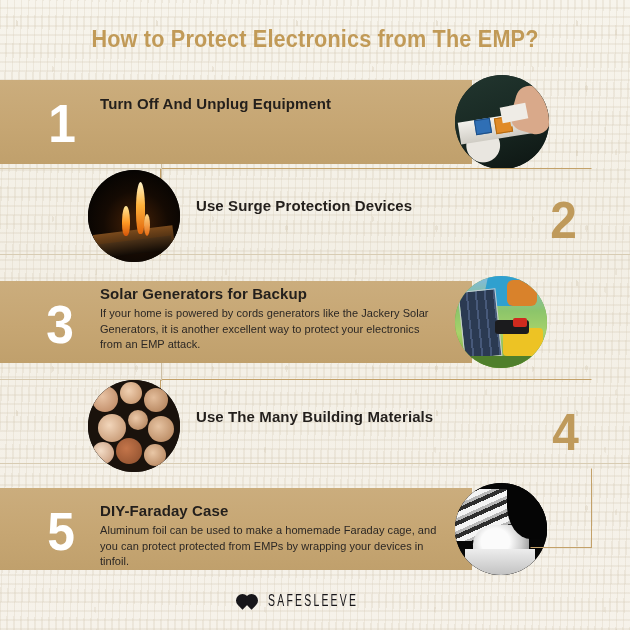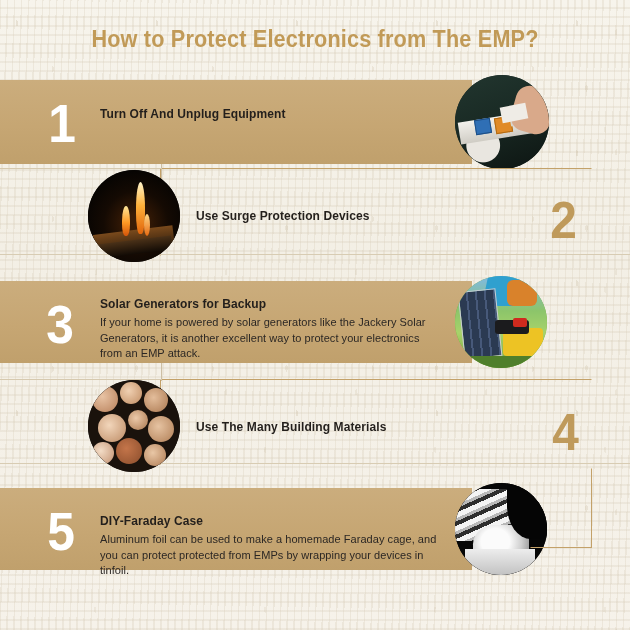--- a/index.html
+++ b/index.html
@@ -51,22 +51,22 @@
   .num{
     position:absolute;font-weight:bold;line-height:1;
     font-family:"Liberation Sans", sans-serif;
     transform:scaleX(.92);
   }
   .num.white{color:#ffffff;font-size:54px;}
   .num.gold{color:#bf9a5b;font-size:52px;}
 
   .txt{position:absolute;}
   .hd{
-    font-size:12px;font-weight:bold;color:#231f1c;
-    margin:16px 0 4px 0;letter-spacing:.1px;
+    font-size:15px;font-weight:bold;color:#231f1c;
+    margin:4px 0 4px 0;letter-spacing:.1px;
   }
   .bd{
     font-size:11px;color:#2b2724;line-height:15.5px;margin:0;
     letter-spacing:.05px;
   }
 
   .photo{
     position:absolute;border-radius:50%;overflow:hidden;
     box-shadow:0 0 0 0 rgba(0,0,0,0);
   }
@@ -137,21 +137,21 @@
       <p class="hd">Use Surge Protection Devices</p>
     </div>
     <div class="num gold" style="left:549px;top:22px;">2</div>
   </div>
 
   <div class="row" style="top:281px;height:82px;">
     <div class="bar full"></div>
     <div class="num white" style="left:45px;top:16px;">3</div>
     <div class="txt" style="left:100px;top:0;width:330px;">
       <p class="hd">Solar Generators for Backup</p>
-      <p class="bd">If your home is powered by solar generators like the Jackery Solar Generators, it is another excellent way to protect your electronics from an EMP attack.</p>
+      <p class="bd">If your home is powered by cords generators like the Jackery Solar Generators, it is another excellent way to protect your electronics from an EMP attack.</p>
     </div>
     <div class="photo" style="left:455px;top:-5px;width:92px;height:92px;background:#6fa63a;">
       <i style="left:0;top:0;width:92px;height:92px;background:linear-gradient(180deg,#7fb9e6 0%,#8cc56a 38%,#a8d36a 62%,#6f9f3a 100%);"></i>
       <i style="left:30px;top:0;width:42px;height:30px;background:#2fa0cf;transform:skewX(-12deg);"></i>
       <i style="left:52px;top:4px;width:30px;height:26px;background:#d9822b;border-radius:6px;"></i>
       <i style="left:6px;top:14px;width:36px;height:66px;background:repeating-linear-gradient(90deg,#2b3a52 0 7px,#47597a 7px 9px);transform:rotate(-6deg);border:1px solid #c9cdd4;"></i>
       <i style="left:48px;top:52px;width:40px;height:28px;background:#edc324;border-radius:4px;"></i>
       <i style="left:40px;top:44px;width:34px;height:14px;background:#1b1b1d;border-radius:3px;"></i>
       <i style="left:58px;top:42px;width:14px;height:9px;background:#cf2a1e;border-radius:2px;"></i>
       <i style="left:0;top:80px;width:92px;height:12px;background:#4f7f2b;"></i>
@@ -191,14 +191,21 @@
     <div class="photo" style="left:455px;top:-5px;width:92px;height:92px;background:#0a0a0a;">
       <i style="left:0;top:0;width:92px;height:92px;background:#060606;"></i>
       <i style="left:-6px;top:6px;width:74px;height:52px;background:repeating-linear-gradient(-24deg,#f4f4f4 0 5px,#2e2e2e 5px 9px,#b9b9b9 9px 12px);"></i>
       <i style="left:18px;top:42px;width:56px;height:48px;background:radial-gradient(ellipse at 40% 35%,#fbfbfb 0 30%,#cfcfcf 55%,#8c8c8c 80%);border-radius:40% 30% 45% 35%;"></i>
       <i style="left:10px;top:66px;width:70px;height:26px;background:linear-gradient(180deg,#ededed,#c2c2c2);"></i>
       <i style="left:52px;top:0;width:40px;height:56px;background:#050505;border-radius:0 0 0 60%;"></i>
     </div>
     <div class="outline" style="left:530px;top:-20px;width:60px;height:78px;border-left-color:transparent;border-top-color:transparent;border-right-color:#c3a169;border-bottom-color:#c3a169;"></div>
   </div>
 
+  <div class="logo">
+    <span class="mark">
+      <span class="a"></span>
+        <span class="b"></span>
+    </span>
+    <span class="word">SAFESLEEVE</span>
+  </div>
 
 </div>
 
 </body></html>

